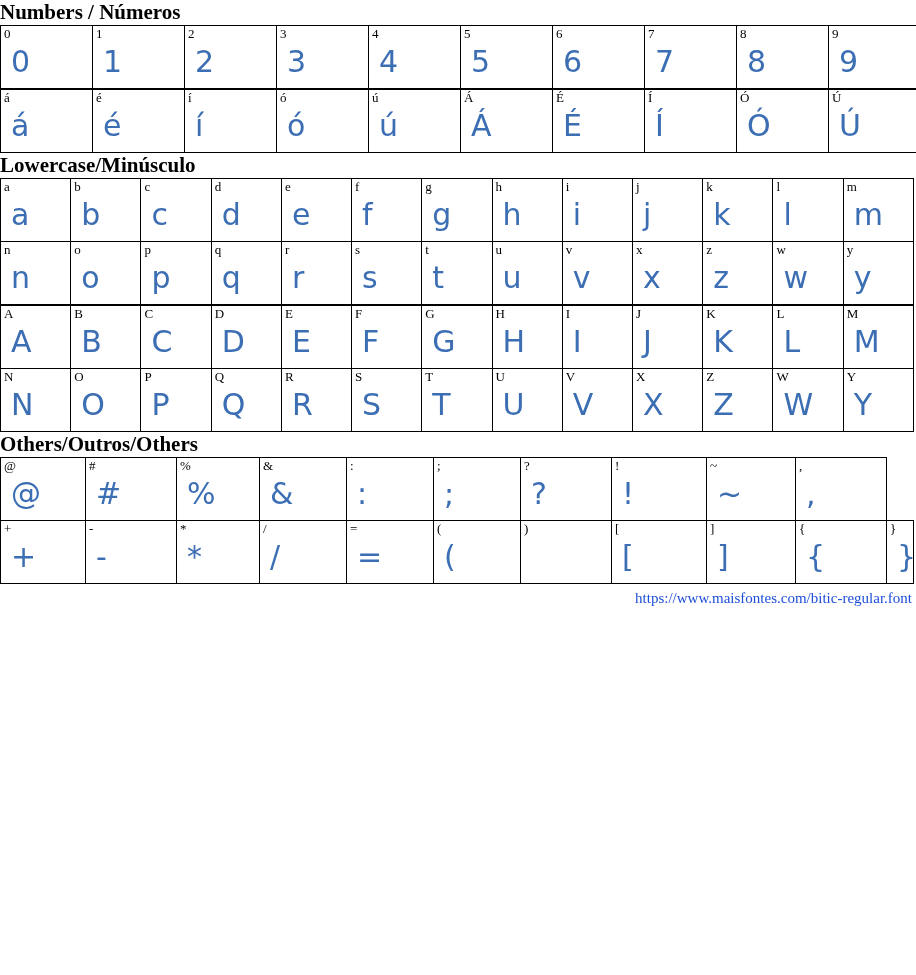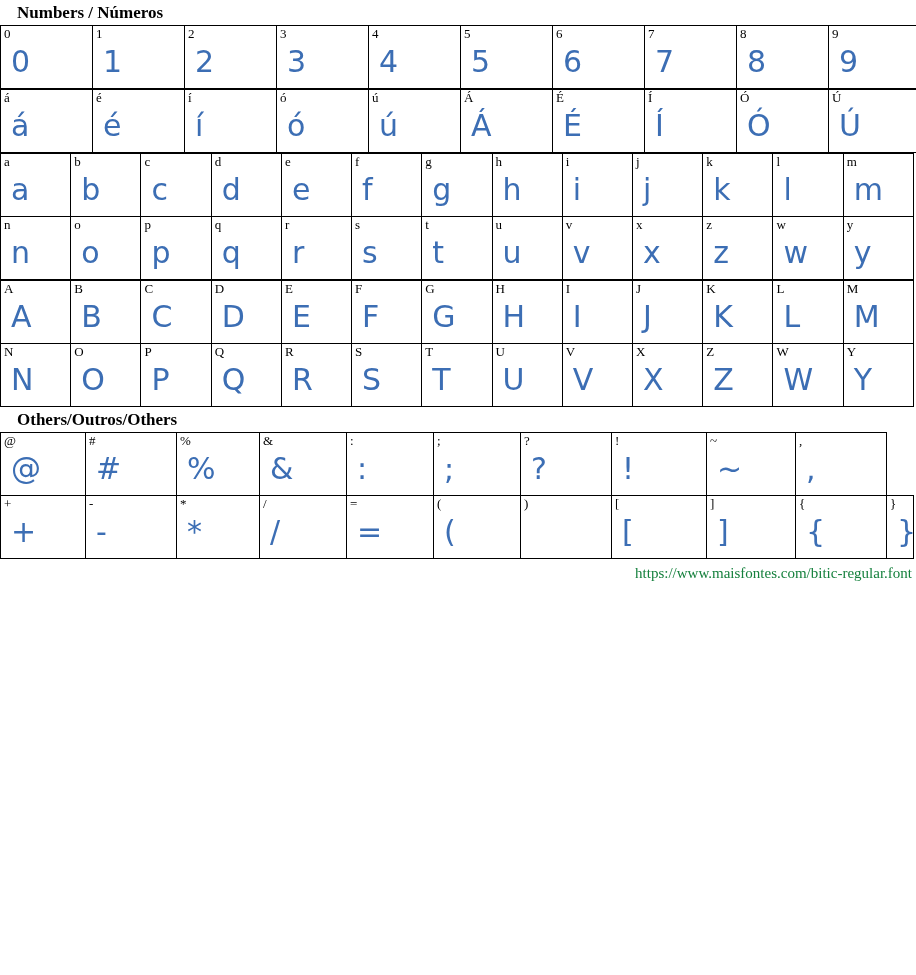--- a/index.html
+++ b/index.html
@@ -15,23 +15,23 @@
     overflow: hidden;
   }
   .page {
     position: relative;
     width: 916px;
     height: 975px;
   }
   .section-title {
     font-family: "Liberation Serif", serif;
     font-weight: bold;
-    font-size: 17px;
+    font-size: 21px;
     line-height: 25px;
-    padding-left: 17px;
+    padding-left: 0;
     color: #000000;
   }
   table.glyphs {
     border-collapse: collapse;
     width: 914px;
     margin: 0;
     table-layout: fixed;
   }
   table.glyphs td {
     border: 1px solid #000000;
@@ -57,21 +57,21 @@
     line-height: 40px;
     color: #3c6eb4;
     padding-left: 10px;
     white-space: pre;
   }
   .footer {
     font-family: "Liberation Serif", serif;
     font-size: 15px;
     text-align: right;
     padding: 6px 4px 0 0;
-    color: #15803d;
+    color: #1d4ed8;
   }
   .sec-numbers td { width: 91px; }
   .sec-accents td { width: 91px; }
   .sec-others td { }
 </style>
 </head>
 <body>
 
 <div class="page">
 
@@ -168,20 +168,21 @@
         <td>
               <span class="code">Ú</span>
               <span class="glyph">Ú</span>
             </td>
       </tr>
     </tbody>
       </table>
   </div>
 
   <div class="section">
+    <div class="section-title">Lowercase/Minúsculo</div>
     <table class="glyphs">
       <tbody>
           <tr>
         <td>
               <span class="code">a</span>
               <span class="glyph">a</span>
             </td>
         <td>
               <span class="code">b</span>
               <span class="glyph">b</span>

